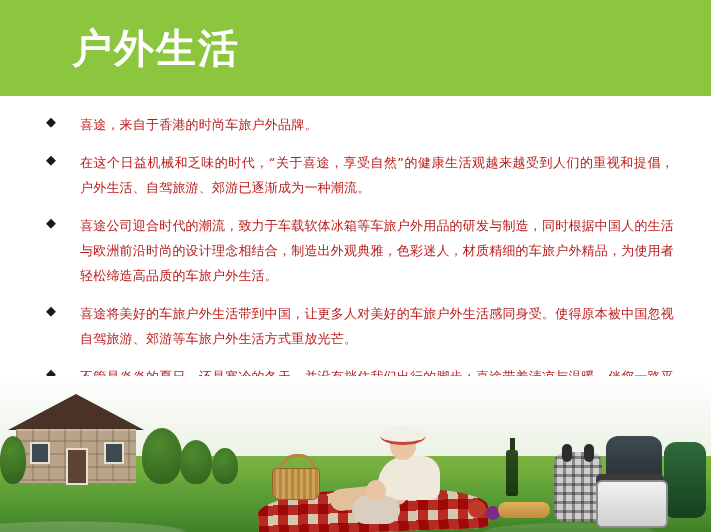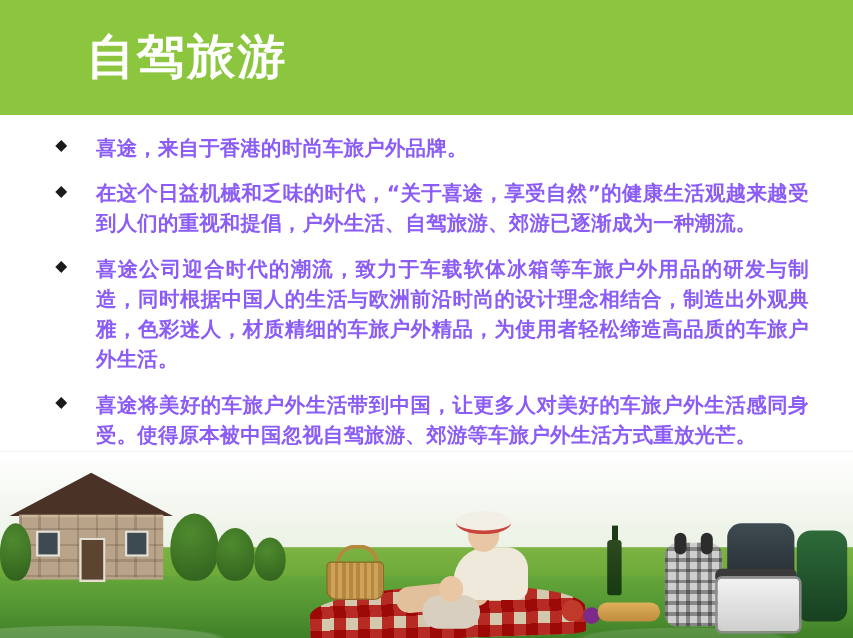--- a/index.html
+++ b/index.html
@@ -67,26 +67,25 @@
     top: 1px;
     width: 14px;
     height: 18px;
     font-size: 13px;
     line-height: 18px;
     color: #1a1a1a;
     text-align: center;
   }
   .bullet-text {
     display: block;
-    font-size: 17px;
+    font-size: 13px;
     line-height: 25px;
-    color: #8b5cf6;
+    color: #b91c1c;
     text-align: justify;
     letter-spacing: 0.2px;
-    font-weight: bold;
   }
   
   .photo {
     position: absolute;
     left: 0;
     top: 376px;
     width: 711px;
     height: 156px;
     overflow: hidden;
     background: #cfe3c0;
@@ -288,21 +287,21 @@
     background: #3a3a3a;
     border-radius: 5px;
   }
 </style>
 </head>
 <body>
 
 <div class="page">
 
   <div class="header">
-    <div class="header-title">自驾旅游</div>
+    <div class="header-title">户外生活</div>
   </div>
 
   <div class="content">
     <div class="bullet-list">
 
       <div class="bullet-row">
         <span class="bullet-marker">◆</span>
         <span class="bullet-text">喜途，来自于香港的时尚车旅户外品牌。</span>
       </div>
 

